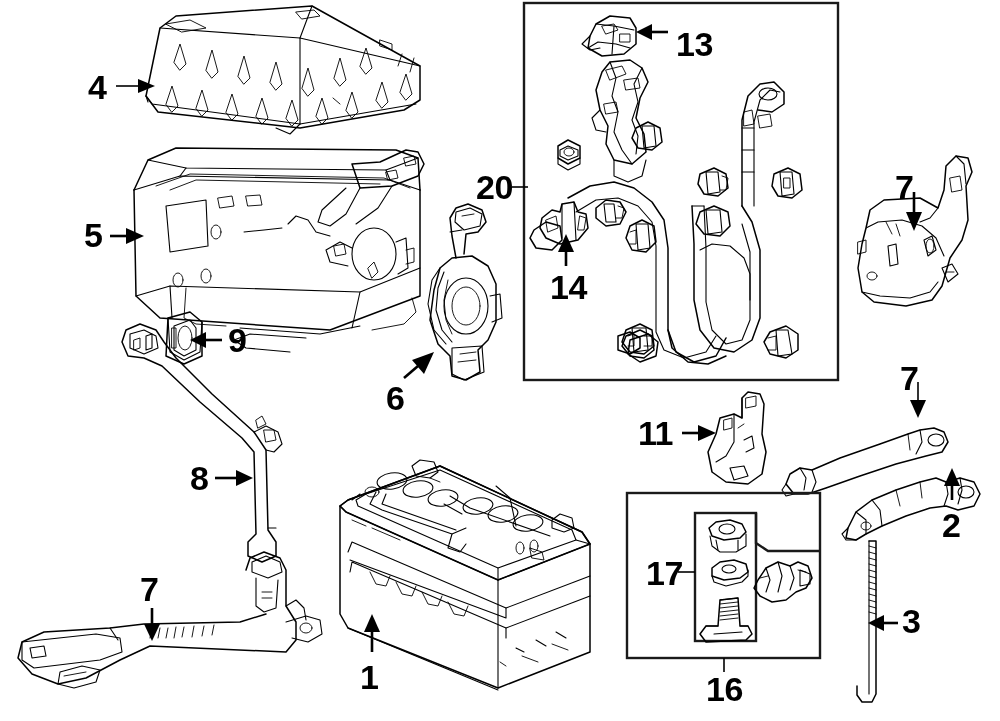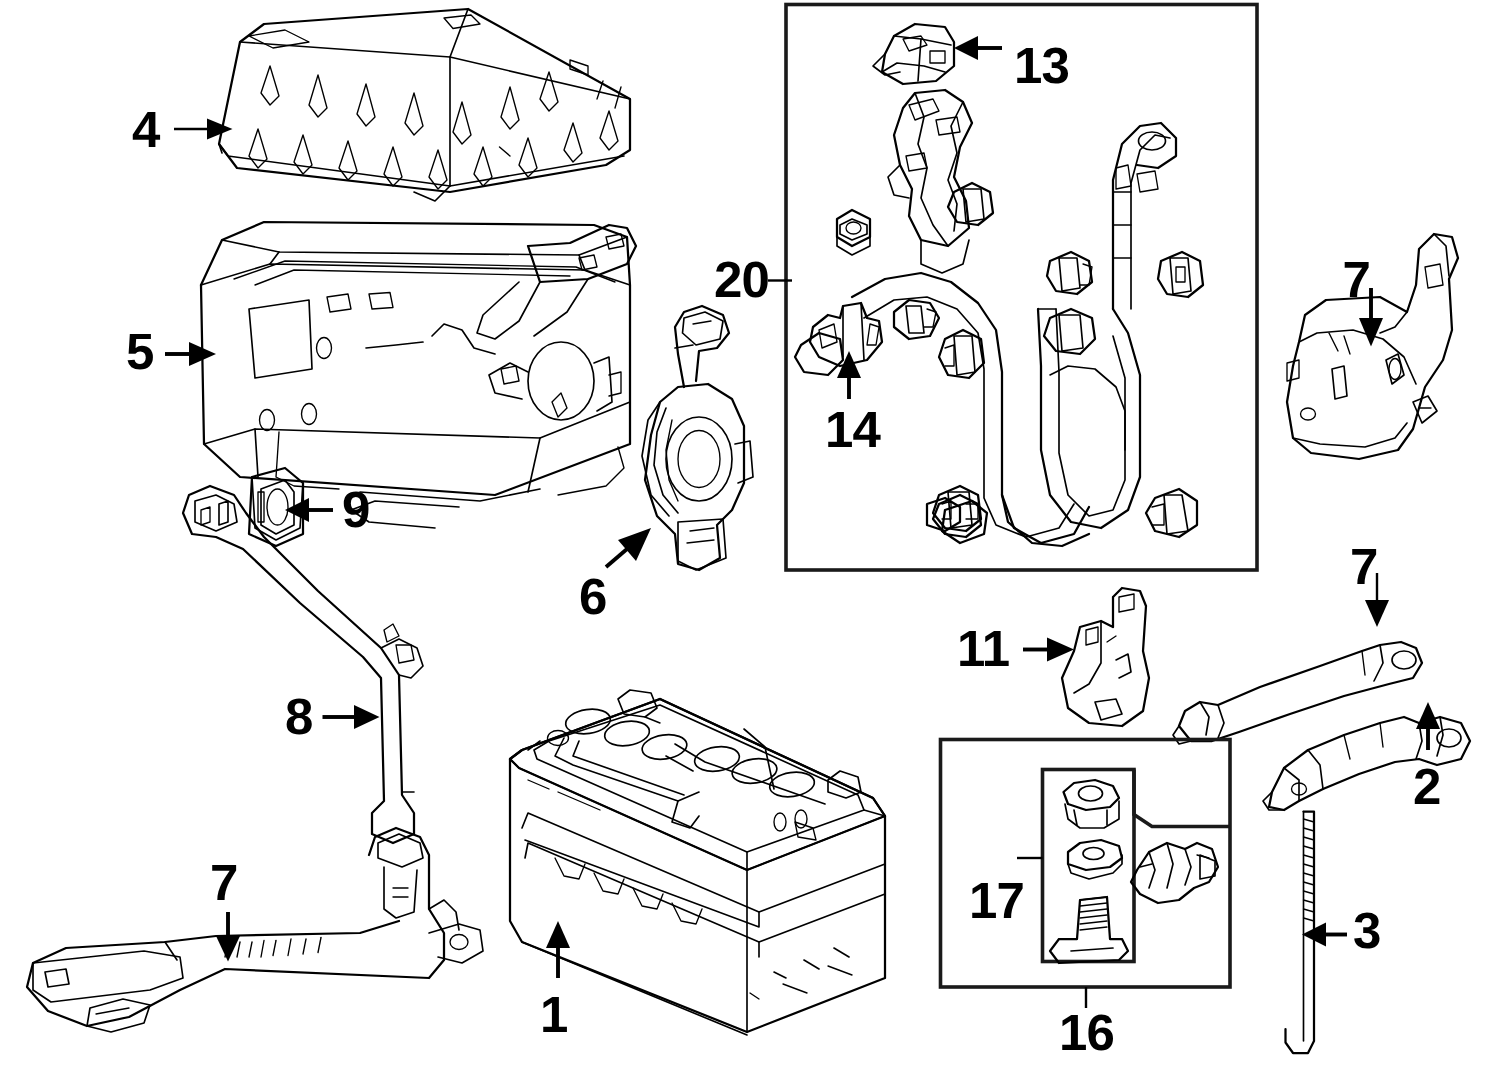--- a/index.html
+++ b/index.html
@@ -518,15 +518,15 @@
 <div class="callout" style="left:360px;top:660px;">1</div>
 <div class="callout" style="left:476px;top:170px;">20</div>
 <div class="callout" style="left:676px;top:15px;margin-top:12px;">13</div>
 <div class="callout" style="left:550px;top:270px;">14</div>
 <div class="callout" style="left:895px;top:170px;">7</div>
 <div class="callout" style="left:638px;top:416px;">11</div>
 <div class="callout" style="left:900px;top:361px;">7</div>
 <div class="callout" style="left:942px;top:508px;">2</div>
 <div class="callout" style="left:902px;top:604px;">3</div>
 <div class="callout" style="left:706px;top:672px;text-align:center;">16</div>
-<div class="callout" style="left:646px;top:584px;">17</div>
+<div class="callout" style="left:646px;top:556px;">17</div>
 
 </div>
 
 </body></html>

